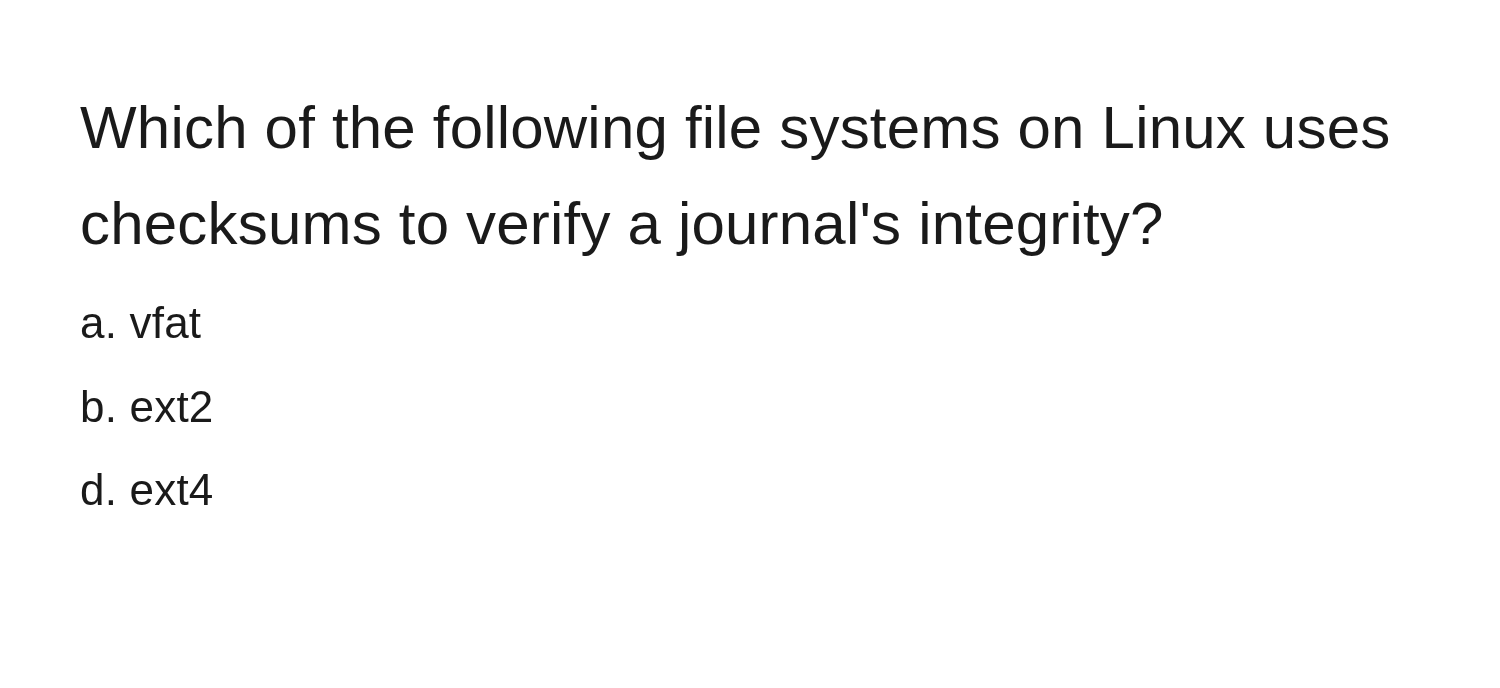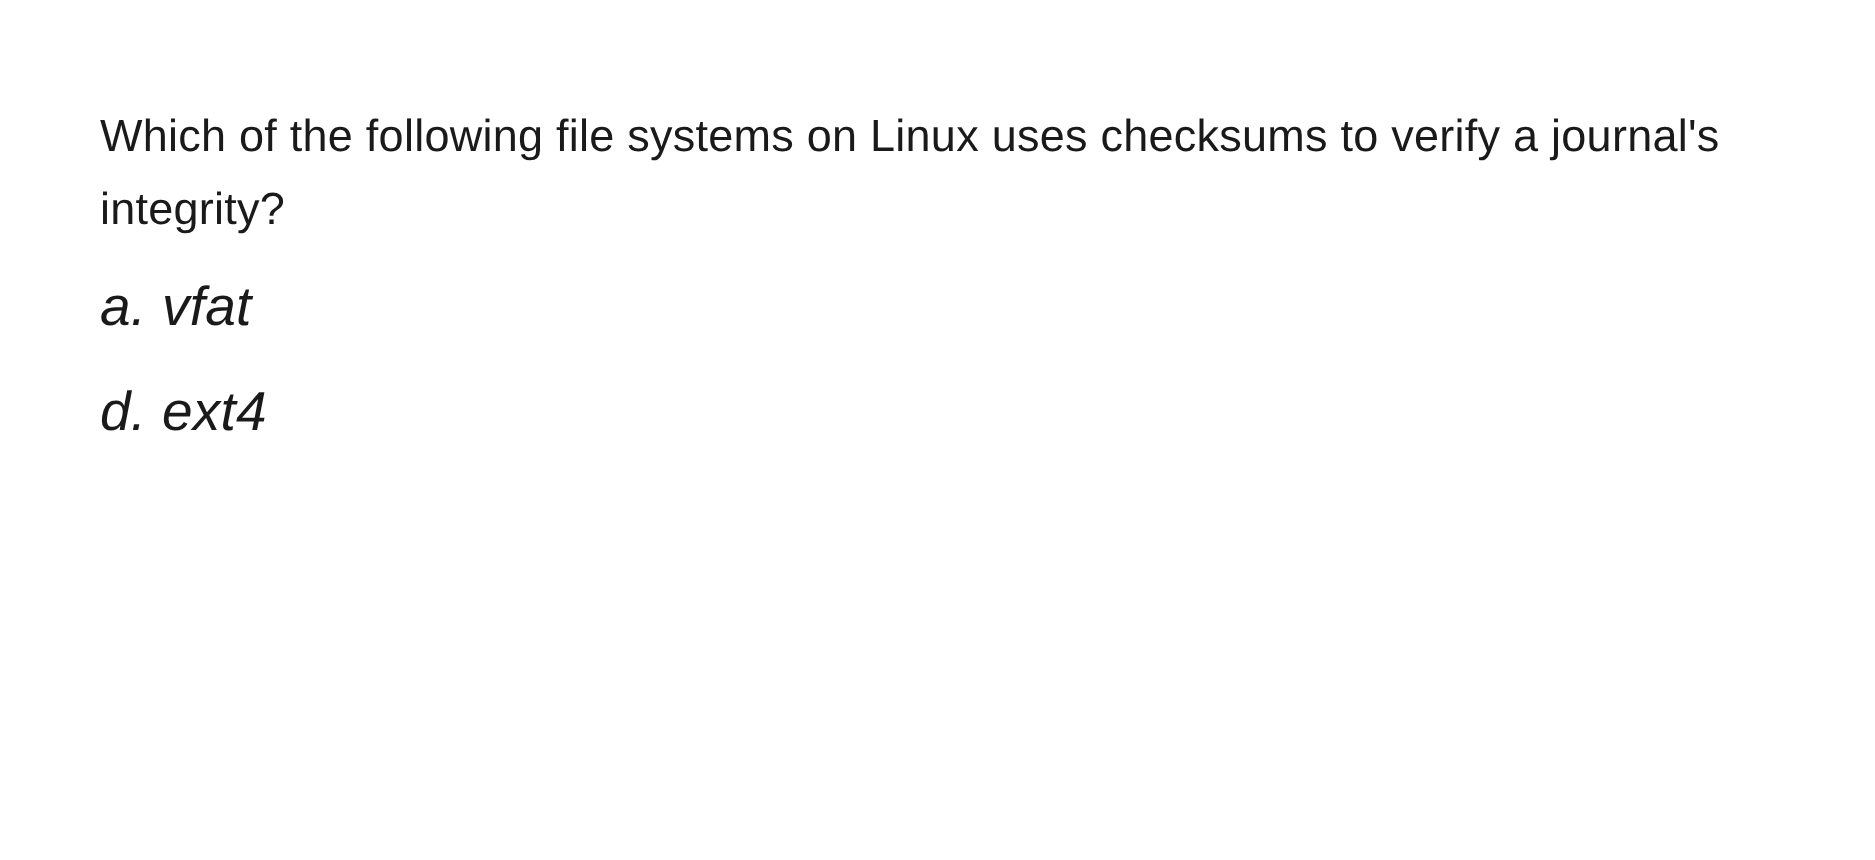--- a/index.html
+++ b/index.html
@@ -9,30 +9,29 @@
     }
     body {
       width: 1500px;
       height: 688px;
       background: #ffffff;
       font-family: -apple-system, BlinkMacSystemFont, "Segoe UI", Helvetica, Arial, sans-serif;
       padding: 80px 80px 0 80px;
       color: #1a1a1a;
     }
     .question {
-      font-size: 36px;
+      font-size: 60px;
       line-height: 1.6;
       margin-bottom: 20px;
       letter-spacing: 0.2px;
     }
     .options {
       display: flex;
       flex-direction: column;
       gap: 22px;
-      font-style: italic;
     }
     .option {
       font-size: 44px;
       line-height: 1.4;
       letter-spacing: 0.2px;
     }
     .option-label {
       display: inline;
     }
     .option-text {
@@ -43,16 +42,20 @@
 <body>
 
 <div class="question">Which of the following file systems on Linux uses checksums to verify a journal's integrity?</div>
 
 <div class="options">
   <div class="option">
     <span class="option-label">a.</span>
     <span class="option-text">vfat</span>
   </div>
   <div class="option">
+    <span class="option-label">b.</span>
+    <span class="option-text">ext2</span>
+  </div>
+  <div class="option">
     <span class="option-label">d.</span>
     <span class="option-text">ext4</span>
   </div>
 </div>
 
 </body></html>

